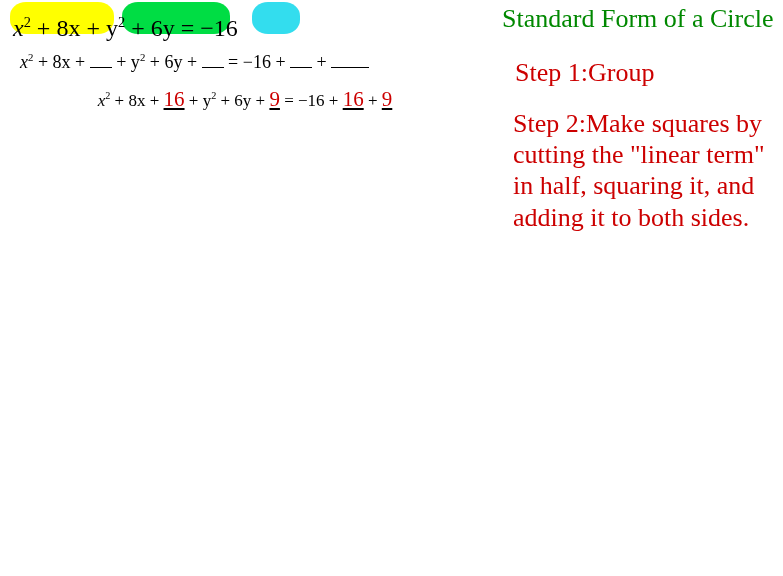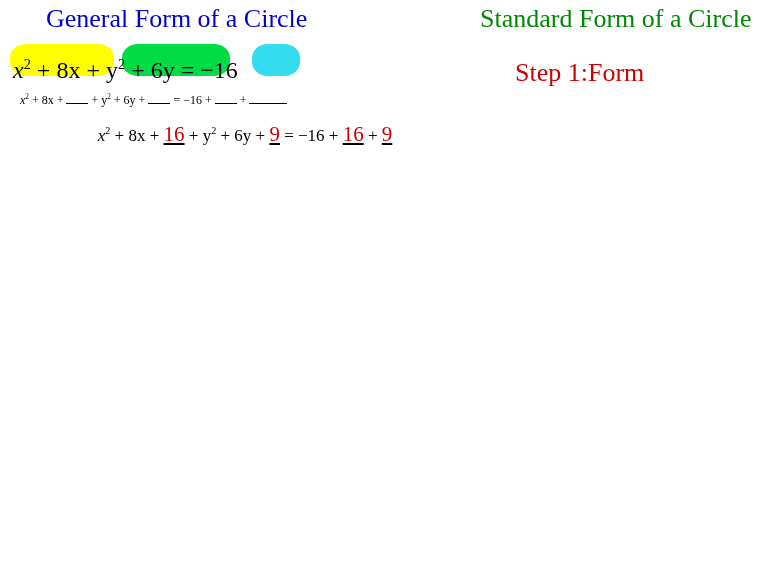--- a/index.html
+++ b/index.html
@@ -29,20 +29,21 @@
     }
     .title-blue {
       color: #0000cc;
       font-size: 26px;
       padding: 4px 0 8px 36px;
     }
     .title-green {
       color: #008800;
       font-size: 26px;
       padding: 4px 0 8px 0;
+      margin-left: 22px;
     }
     .eq1 {
       font-size: 28px;
       font-style: italic;
       padding: 6px 0 10px 3px;
       position: relative;
     }
     .eq2-container {
       position: relative;
       padding: 6px 0 12px 3px;
@@ -70,21 +71,21 @@
       width: 48px;
     }
     .eq2 {
       font-size: 24px;
       font-style: italic;
       position: relative;
       z-index: 2;
       top: 8px;
     }
     .eq3 {
-      font-size: 12px;
+      font-size: 18px;
       font-style: italic;
       padding: 8px 0 10px 10px;
     }
     .eq4-container {
       font-size: 17px;
       font-style: italic;
       padding: 4px 0 8px 10px;
       position: relative;
       text-align: center;
     }
@@ -141,21 +142,20 @@
       vertical-align: baseline;
     }
     .op {
       font-style: normal;
     }
   </style>
 </head>
 <body>
 
 <div class="left-col">
-  <div class="title-blue">General Form of a Circle</div>
 
 
   <div class="eq2-container">
     <div class="highlight hl-yellow1"></div>
     <div class="highlight hl-green1"></div>
     <div class="highlight hl-cyan1"></div>
     <div class="eq2">
       <span>x</span><sup>2</sup><span class="op"> + 8x</span><span class="op"> + y</span><sup>2</sup><span class="op"> + 6y</span><span class="op"> = −16</span>
     </div>
   </div>
@@ -166,15 +166,16 @@
 
   <div class="eq4-container">
     <span>x</span><sup>2</sup><span class="op"> + 8x + </span><span class="red-fill">16</span><span class="op"> + y</span><sup>2</sup><span class="op"> + 6y + </span><span class="red-fill">9</span><span class="op"> = −16 + </span><span class="red-fill-r">16</span><span class="op"> + </span><span class="red-fill-r"> 9  </span>
   </div>
 </div>
 
 <div class="right-col">
   <div class="title-green">Standard Form of a Circle</div>
 
 
-  <div class="step-red">Step 1:Form</div>
+  <div class="step-red">Step 1:Group</div>
 
+  <div class="step2-red">Step 2:Make squares by cutting the "linear term" in half, squaring it, and adding it to both sides.</div>
 </div>
 
 </body></html>

